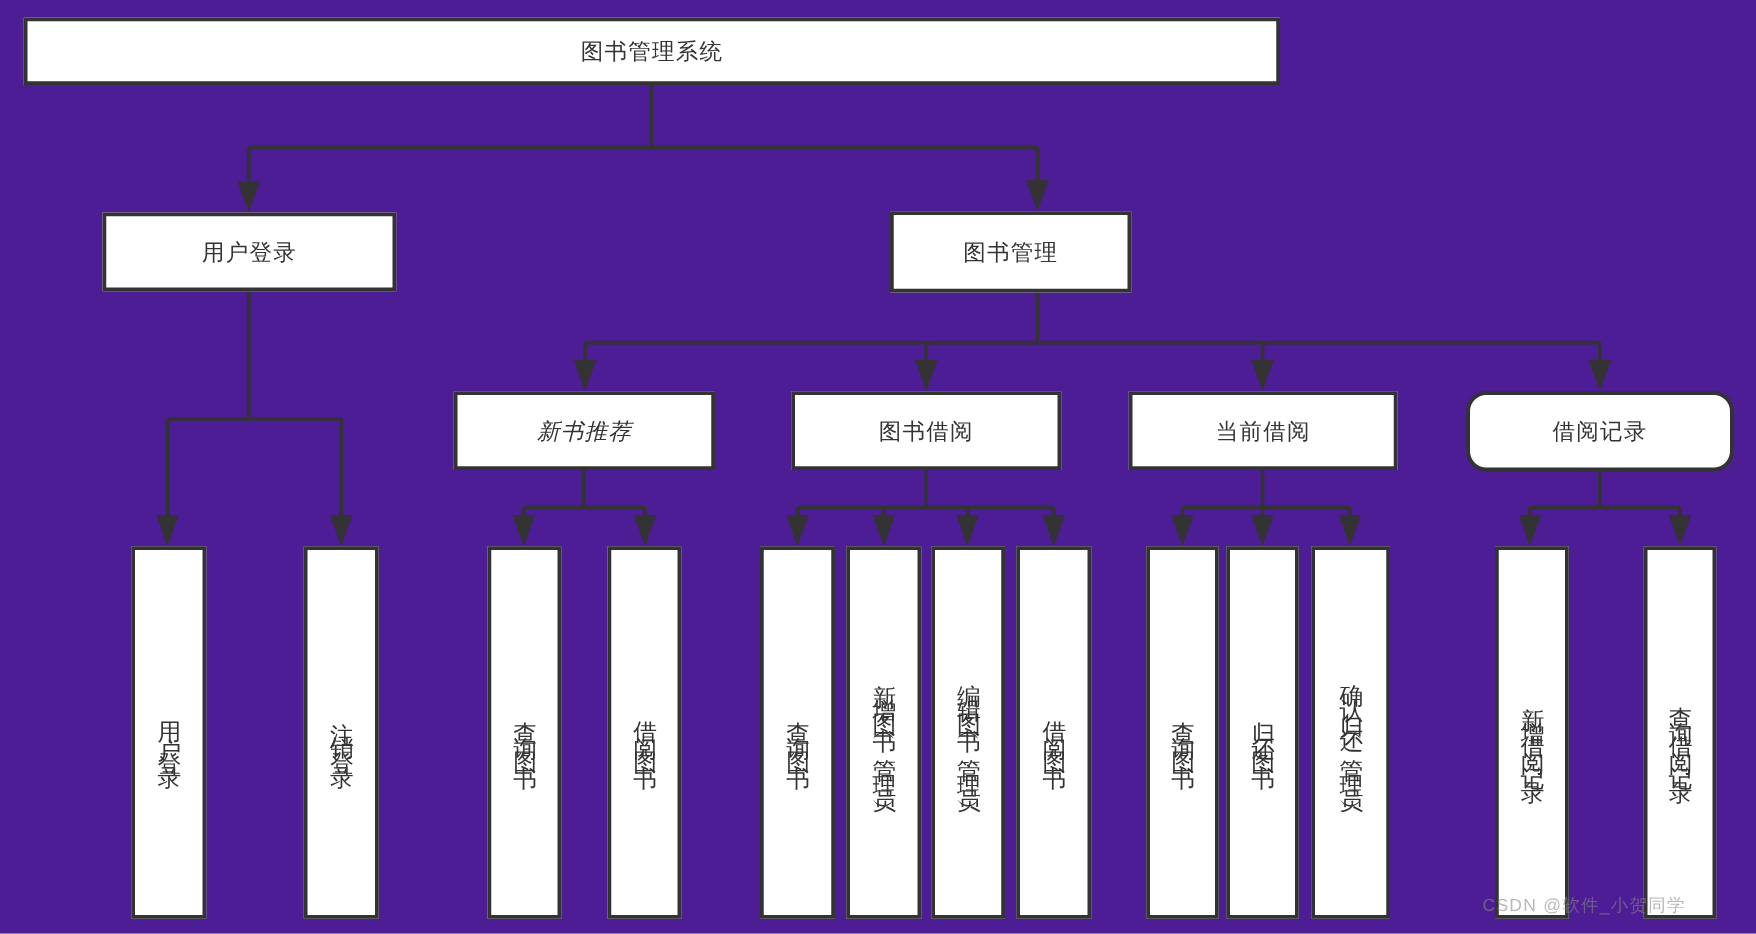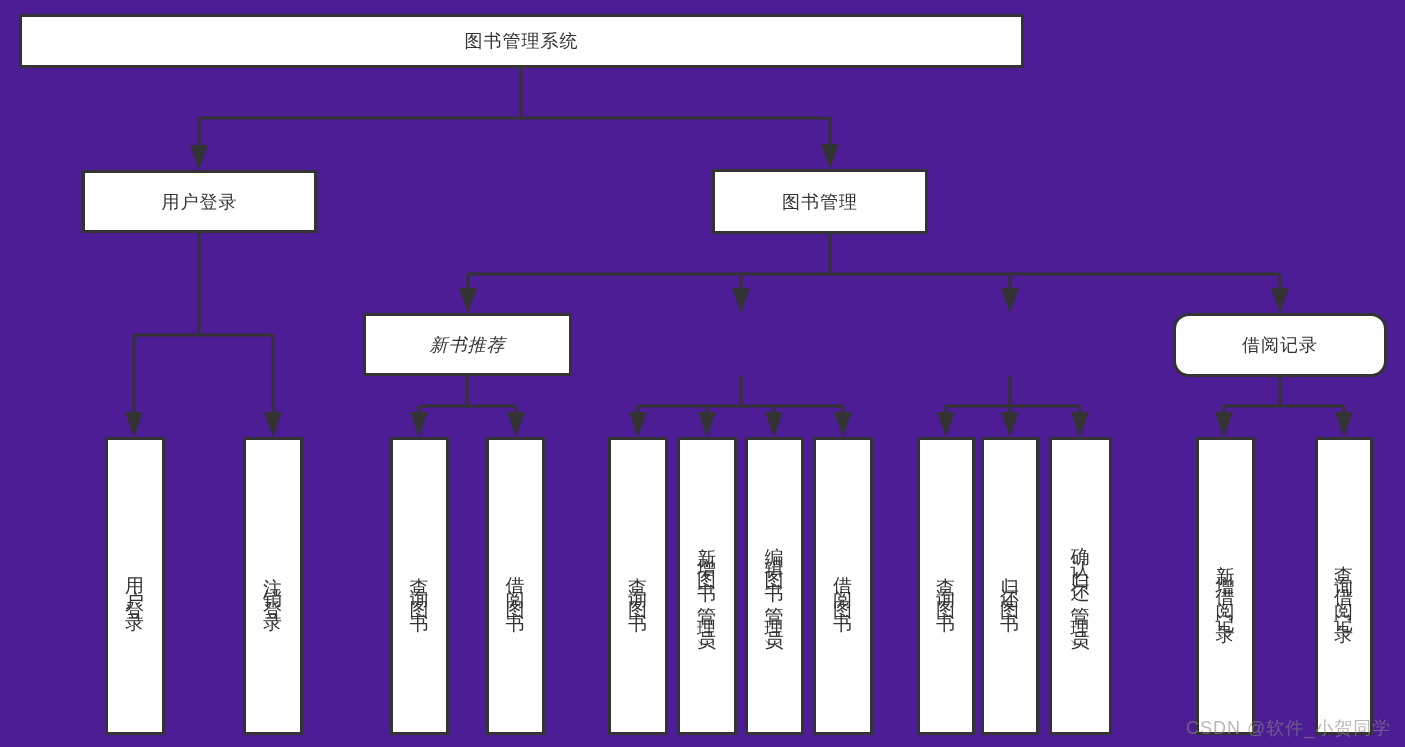--- a/index.html
+++ b/index.html
@@ -14,41 +14,41 @@
     font-size:18px;letter-spacing:1px;color:#333;white-space:nowrap;
   }
   .leaf{
     position:absolute;z-index:2;top:437px;height:298px;box-sizing:border-box;background:#fff;
     border:3px solid #333333;display:flex;align-items:center;justify-content:center;
     writing-mode:vertical-rl;text-orientation:mixed;
     font-size:19px;letter-spacing:12px;color:#333;line-height:1;
   }
   #box-root{left:19px;top:14px;width:1005px;height:54px;}
   #box-user-login{left:82px;top:170px;width:235px;height:63px;}
-  #box-book-mgmt{left:712px;top:169px;width:216px;height:65px;}
+  #box-book-mgmt{left:712px;top:169px;width:193px;height:65px;}
   #box-new-book{left:363px;top:313px;width:209px;height:63px;font-style:italic;}
   #box-book-borrow{left:633px;top:313px;width:216px;height:63px;}
   #box-current-borrow{left:903px;top:313px;width:215px;height:63px;}
   #box-borrow-records{left:1173px;top:313px;width:214px;height:64px;border-radius:16px;}
   #leaf-a1{left:105px;width:60px;}
   #leaf-a2{left:243px;width:60px;}
   #leaf-b1{left:390px;width:59px;}
   #leaf-b2{left:486px;width:59px;}
   #leaf-c1{left:608px;width:60px;}
   #leaf-c2{left:677px;width:60px;}
   #leaf-c3{left:745px;width:59px;}
   #leaf-c4{left:813px;width:60px;}
   #leaf-d1{left:917px;width:58px;}
   #leaf-d2{left:981px;width:58px;}
   #leaf-d3{left:1049px;width:63px;}
   #leaf-e1{left:1196px;width:59px;}
   #leaf-e2{left:1315px;width:58px;}
   #watermark{
     position:absolute;z-index:3;left:1186px;top:716px;
-    font-size:18px;letter-spacing:1px;color:rgba(136,136,136,0.6);white-space:nowrap;
+    font-size:14px;letter-spacing:1px;color:rgba(136,136,136,0.6);white-space:nowrap;
   }
 </style>
 </head>
 <body>
 
 <div id="stage">
 
   <svg id="connectors" width="1405" height="747" viewBox="0 0 1405 747" aria-hidden="true">
     <g stroke="#333333" stroke-width="3" fill="none">
 
@@ -115,20 +115,22 @@
       <polygon points="1335,412 1353,412 1344,437"></polygon>
     </g>
   </svg>
 
   <div class="hbox" id="box-root">图书管理系统</div>
 
   <div class="hbox" id="box-user-login">用户登录</div>
   <div class="hbox" id="box-book-mgmt">图书管理</div>
 
   <div class="hbox" id="box-new-book">新书推荐</div>
+  <div class="hbox" id="box-book-borrow">图书借阅</div>
+  <div class="hbox" id="box-current-borrow">当前借阅</div>
   <div class="hbox" id="box-borrow-records">借阅记录</div>
 
   <div class="leaf" id="leaf-a1">用户登录</div>
   <div class="leaf" id="leaf-a2">注销登录</div>
 
   <div class="leaf" id="leaf-b1">查询图书</div>
   <div class="leaf" id="leaf-b2">借阅图书</div>
 
   <div class="leaf" id="leaf-c1">查询图书</div>
   <div class="leaf" id="leaf-c2">新增图书（管理员）</div>

